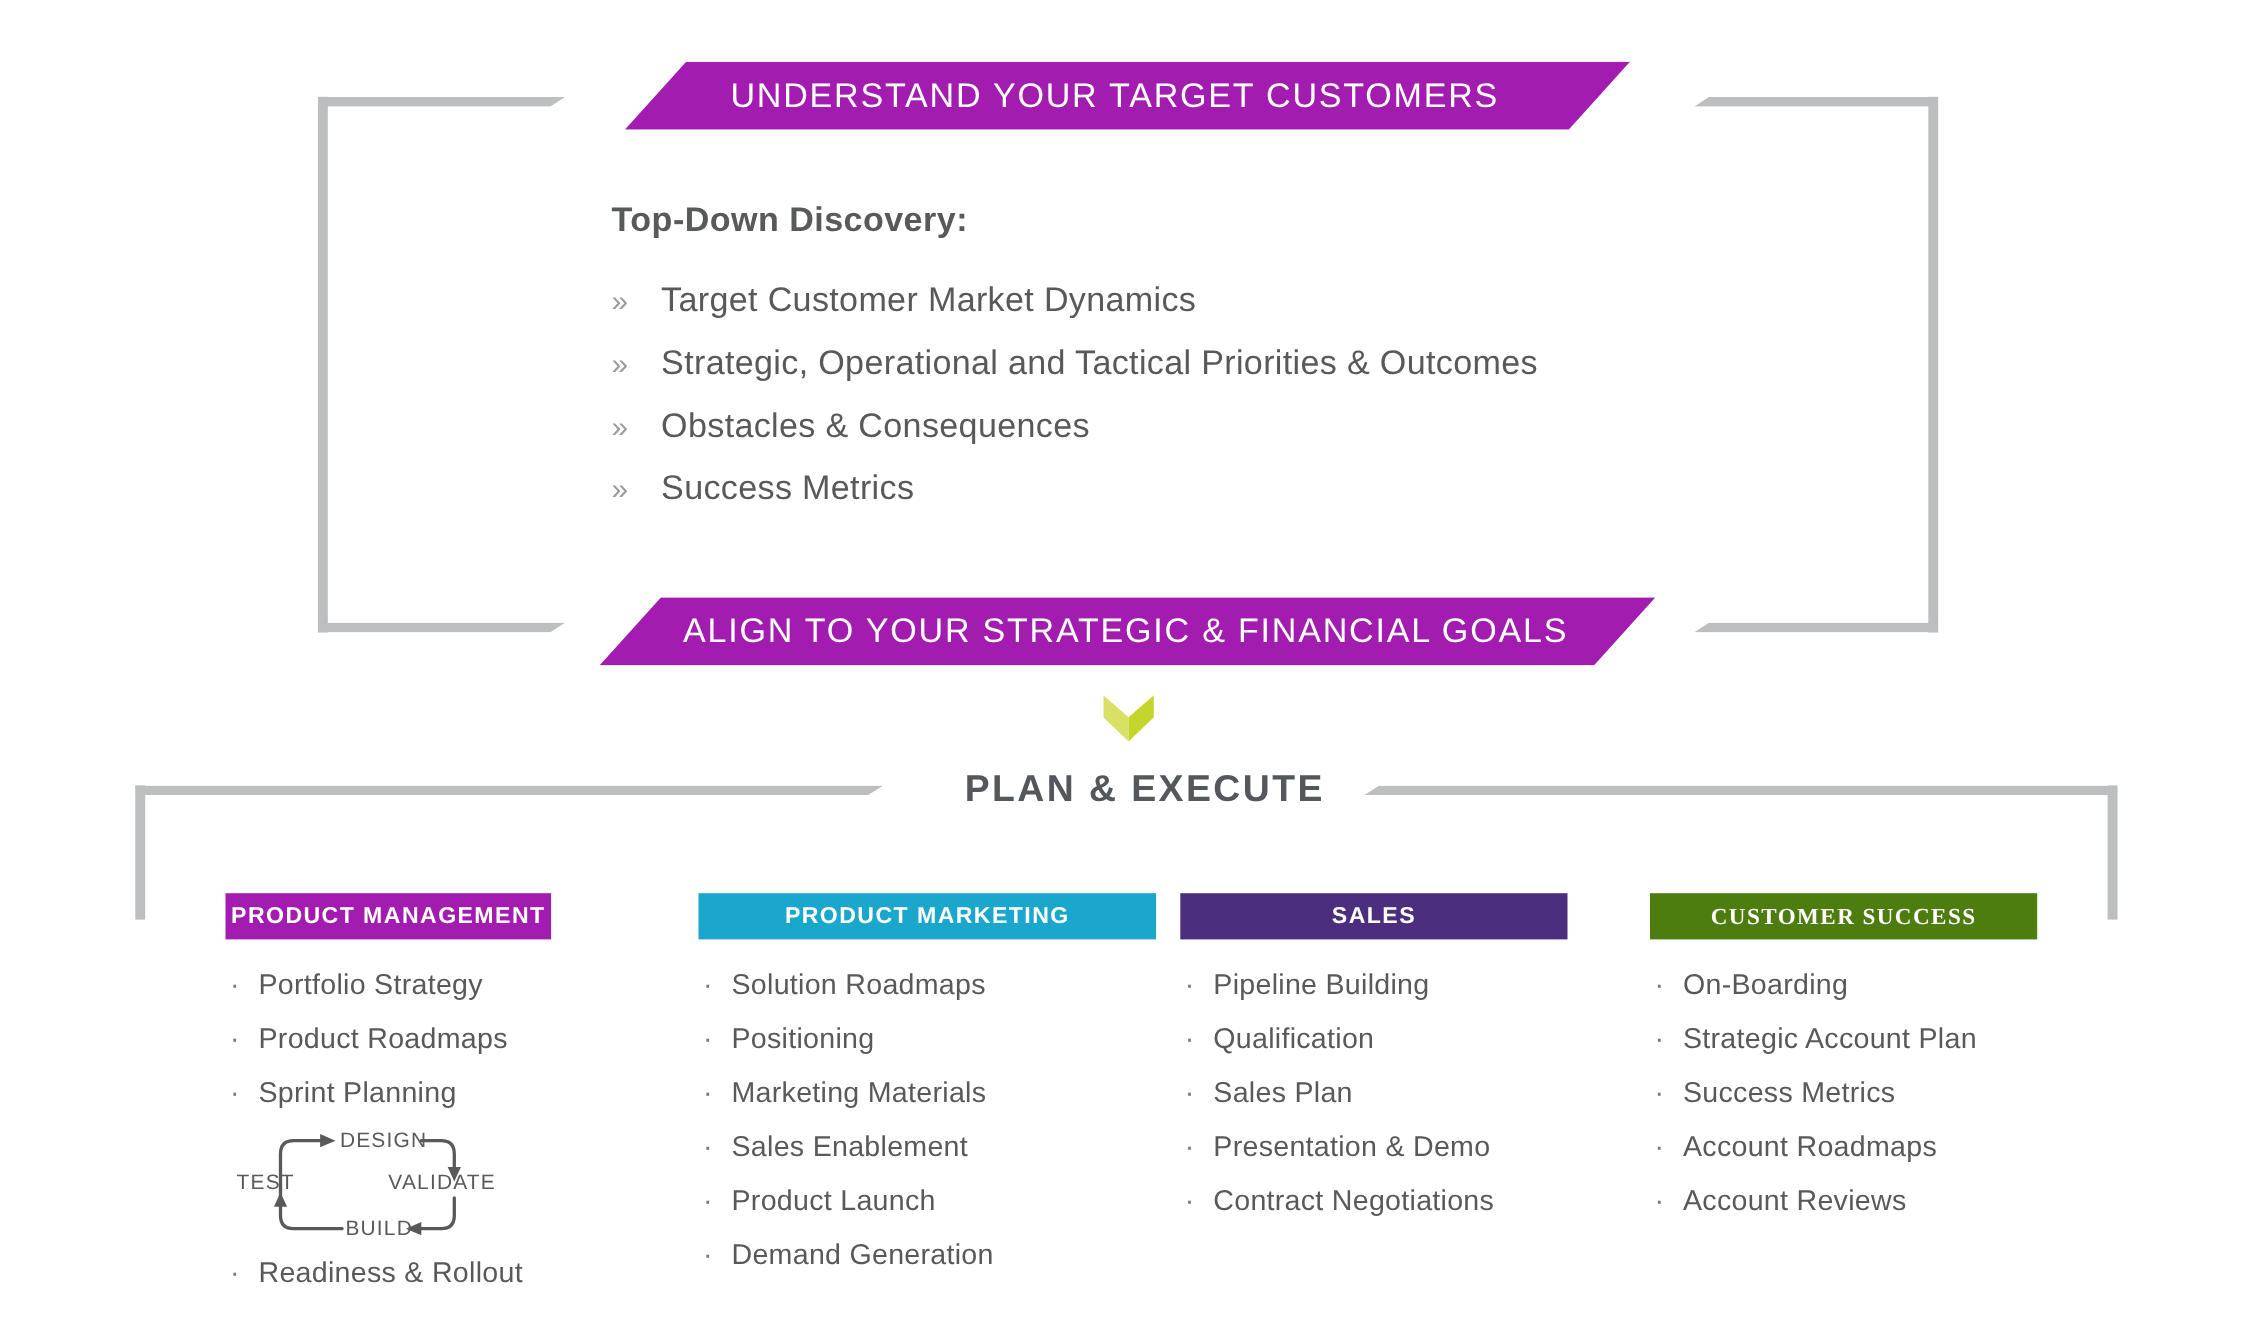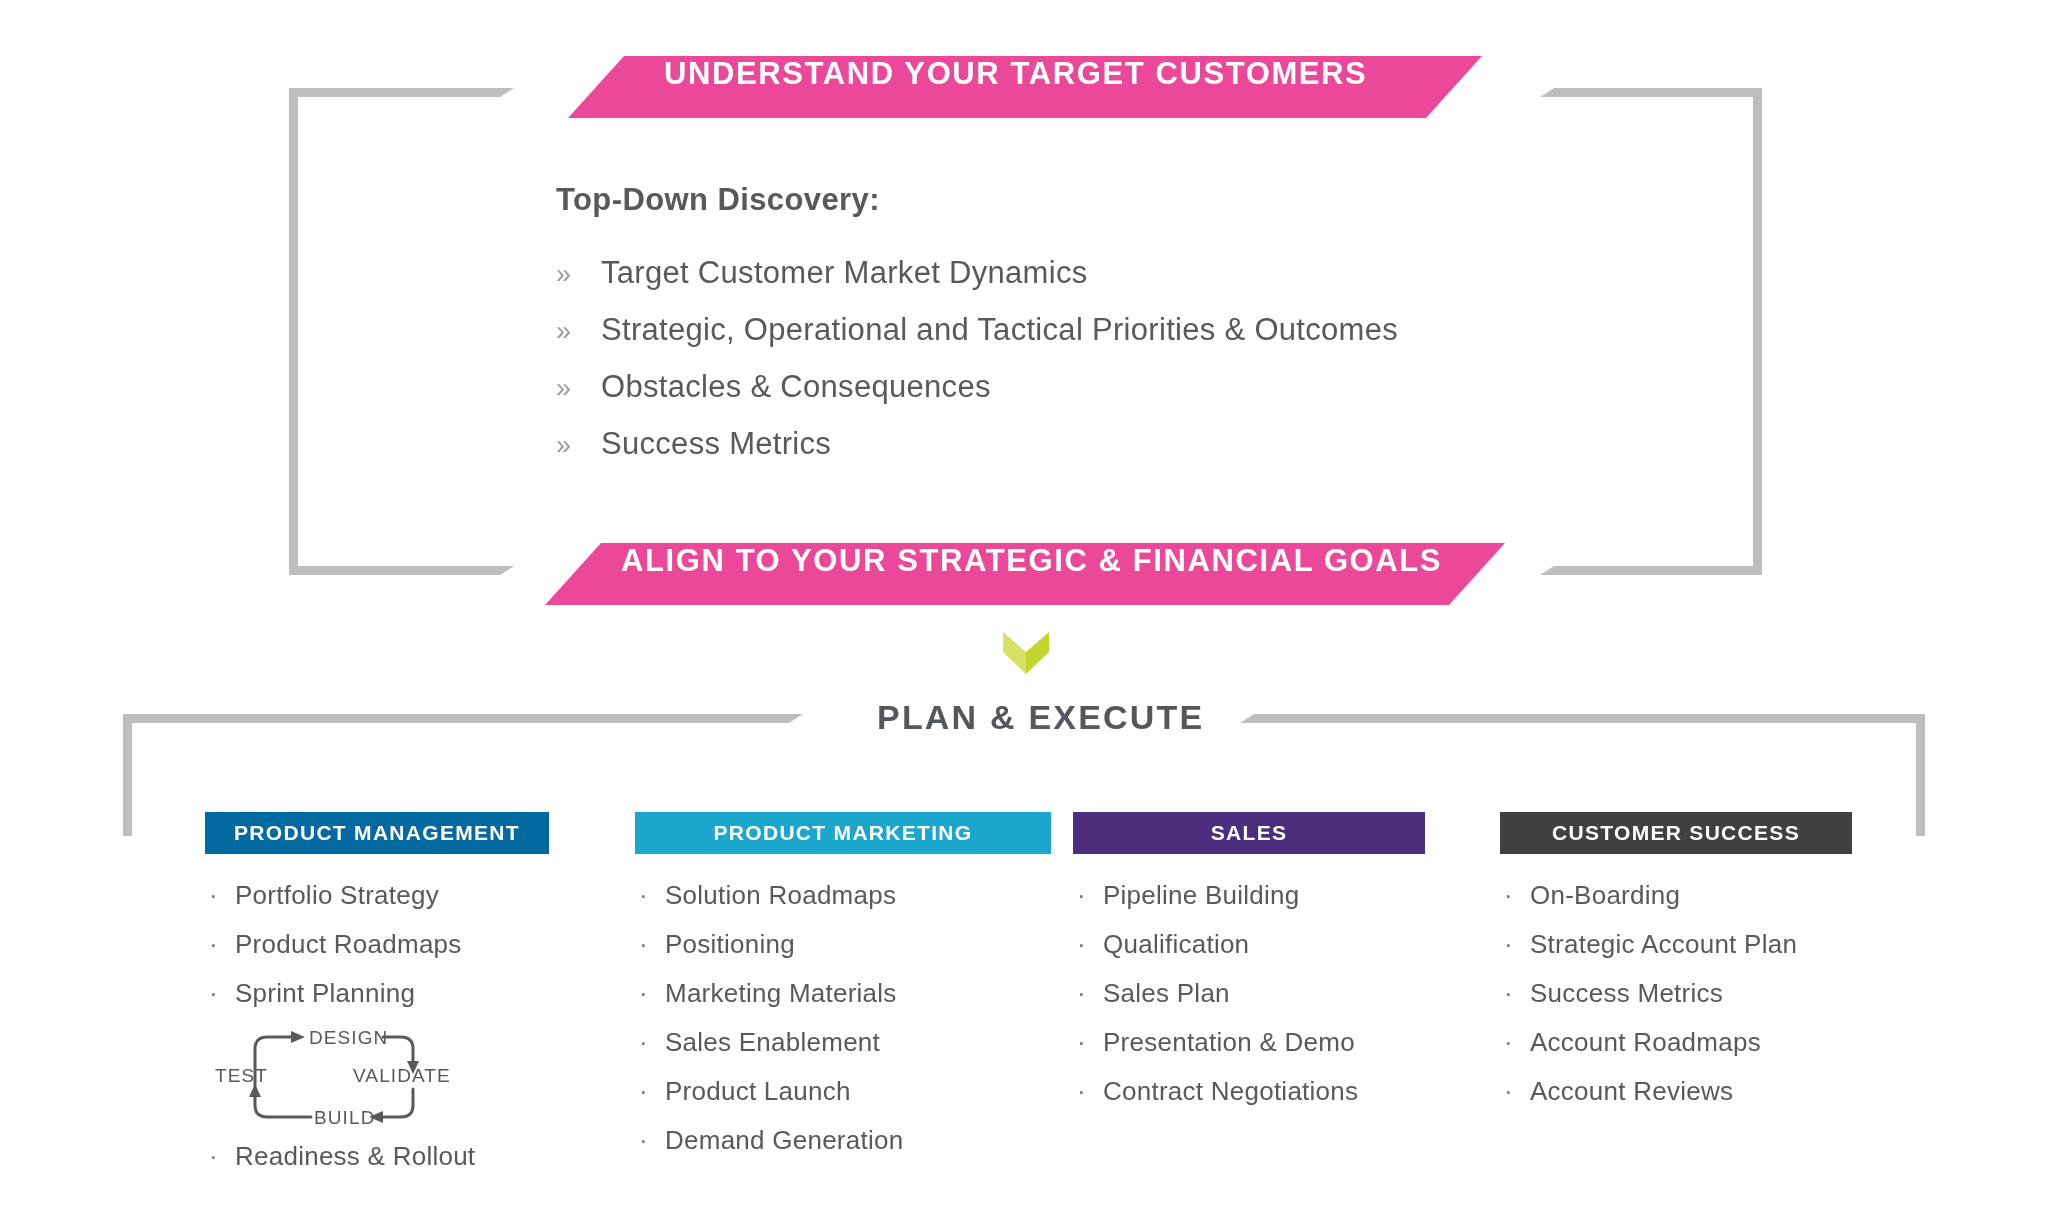--- a/index.html
+++ b/index.html
@@ -19,24 +19,24 @@
   .tip-tl{ 
     clip-path:polygon(0 0, 100% 0, calc(100% - 14px) 100%, 0 100%);
   }
   .tip-tr{
     clip-path:polygon(14px 0, 100% 0, 100% 100%, 0 100%);
   }
 
   
   .banner{
     position:absolute;
-    background:#ec4899;
-    display:flex;align-items:flex-start;
+    background:#a21caf;
+    display:flex;align-items:center;
     color:#ffffff;
-    font-weight:bold;
+    font-weight:normal;
     letter-spacing:1.6px;
     font-size:31px;
     white-space:nowrap;
   }
   .banner .btxt{display:block;}
 
   
   .lead{
     position:absolute;
     color:#58595b;
@@ -167,21 +167,21 @@
 
   <div class="br-line tip-tl" style="left:123px;top:714px;width:680px;height:9px;"></div>
   <div class="br-line" style="left:123px;top:714px;width:9px;height:122px;"></div>
 
   <div class="br-line tip-tr" style="left:1240px;top:714px;width:685px;height:9px;"></div>
   <div class="br-line" style="left:1916px;top:714px;width:9px;height:122px;"></div>
 
   <div class="pe-title" style="left:877px;top:698px;">PLAN &amp; EXECUTE</div>
 
   <div class="col" style="left:205px;top:812px;width:345px;">
-    <div class="colhead" style="background:#0369a1;width:344px;">
+    <div class="colhead" style="background:#a21caf;width:296px;">
       <span>PRODUCT MANAGEMENT</span>
     </div>
     <div class="items">
       <div class="item">
         <span class="dot">·</span>
         <span>Portfolio Strategy</span>
       </div>
       <div class="item">
         <span class="dot">·</span>
         <span>Product Roadmaps</span>
@@ -273,21 +273,21 @@
         <span>Presentation &amp; Demo</span>
       </div>
       <div class="item">
         <span class="dot">·</span>
         <span>Contract Negotiations</span>
       </div>
     </div>
   </div>
 
   <div class="col" style="left:1500px;top:812px;width:360px;">
-    <div class="colhead" style="background:#404040;width:352px;">
+    <div class="colhead" style="background:#4d7c0f;width:352px;font-family:Liberation Serif, serif;">
       <span>CUSTOMER SUCCESS</span>
     </div>
     <div class="items">
       <div class="item">
         <span class="dot">·</span>
         <span>On-Boarding</span>
       </div>
       <div class="item">
         <span class="dot">·</span>
         <span>Strategic Account Plan</span>

